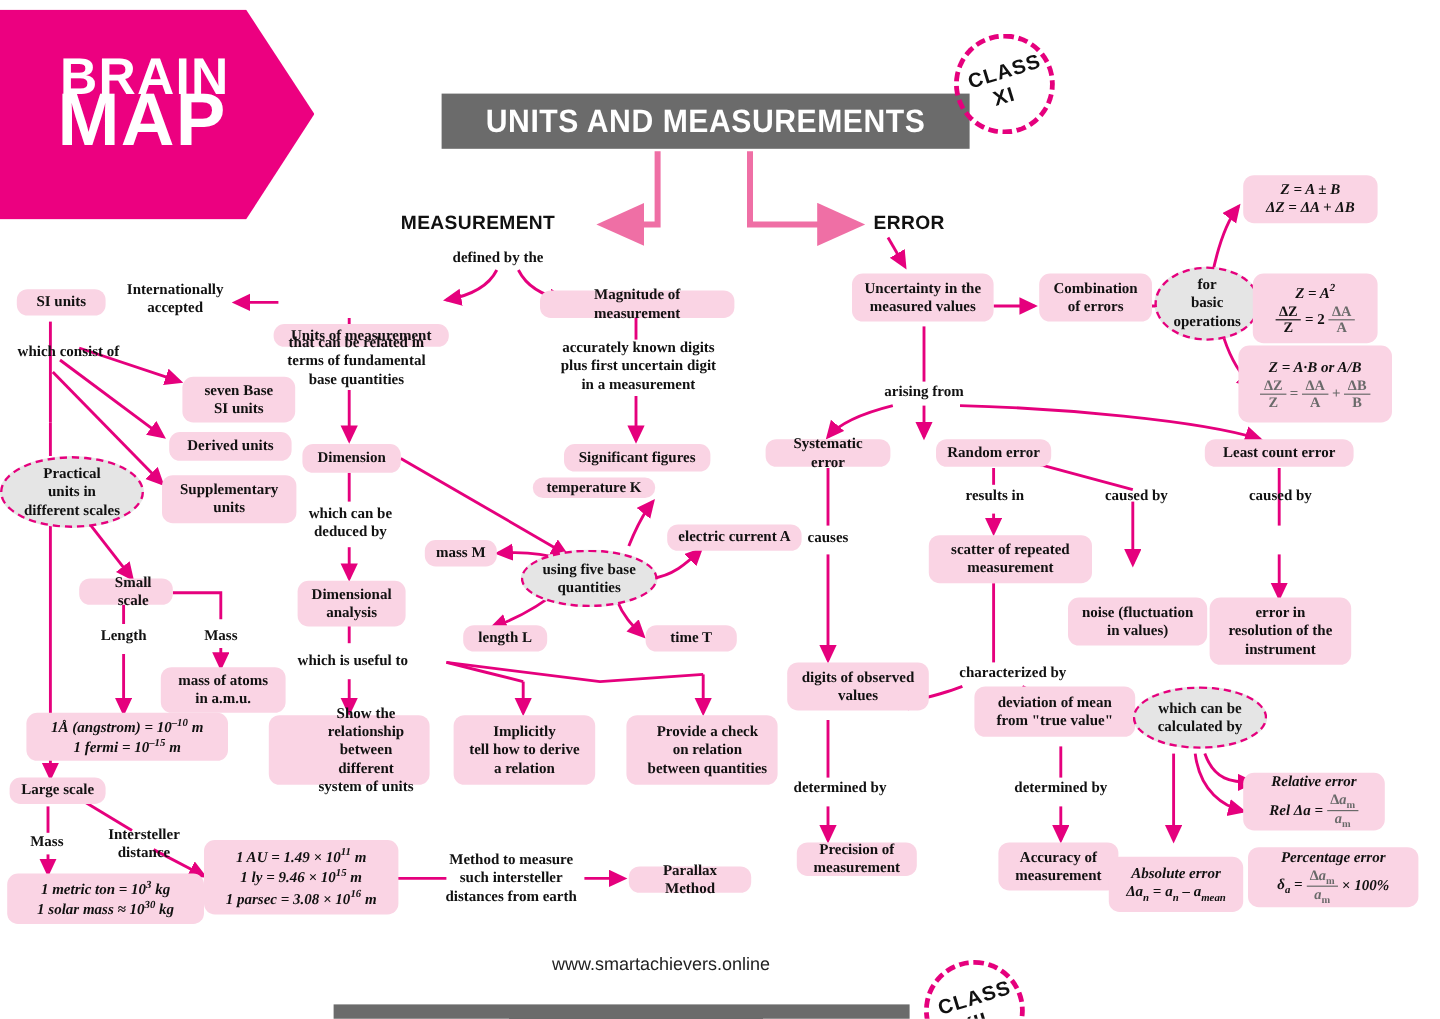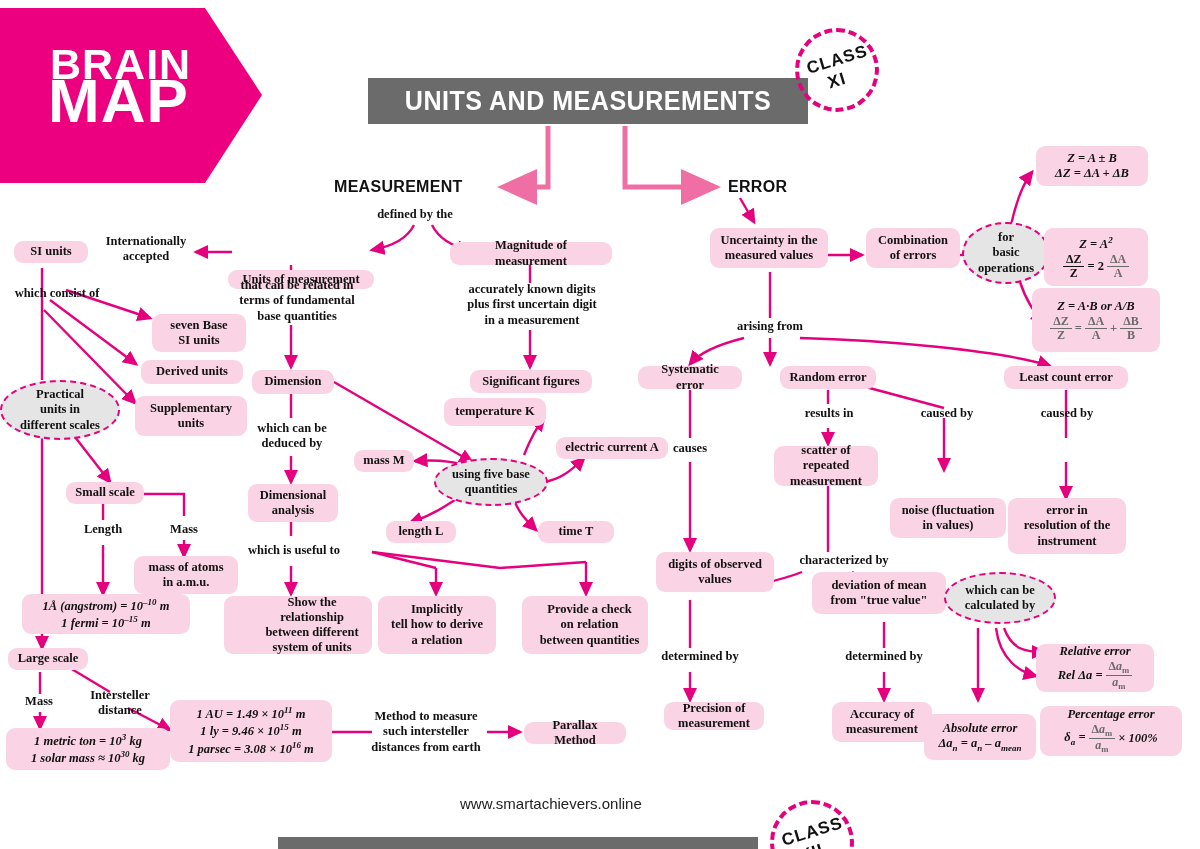--- a/index.html
+++ b/index.html
@@ -213,21 +213,21 @@
   <div class="node" style="left:152px;top:314px;width:94px;height:38px;white-space:pre-line;">seven Base
 SI units</div>
   <div class="node" style="left:141px;top:360px;width:102px;height:24px;">Derived units</div>
   <div class="node" style="left:135px;top:396px;width:112px;height:40px;white-space:pre-line;">Supplementary
 units</div>
 
   <div class="ellipse" style="left:0px;top:380px;width:120px;height:60px;white-space:pre-line;">Practical
 units in
 different scales</div>
 
-  <div class="node" style="left:66px;top:482px;width:78px;height:22px;">Small scale</div>
+  <div class="node" style="left:66px;top:482px;width:78px;height:22px;padding-left:20px;">Small scale</div>
   <div class="plain" style="left:78px;top:521px;width:50px;height:18px;">Length</div>
   <div class="plain" style="left:162px;top:521px;width:44px;height:18px;">Mass</div>
   <div class="node" style="left:134px;top:556px;width:104px;height:38px;white-space:pre-line;">mass of atoms
 in a.m.u.</div>
 
   <div class="node" style="left:22px;top:594px;width:168px;height:40px;">
     <div><span class="fml">1Å (angstrom) = 10<sup>–10</sup> m</span><br><span class="fml">1 fermi = 10<sup>–15</sup> m</span></div>
   </div>
 
   <div class="node" style="left:8px;top:648px;width:80px;height:22px;">Large scale</div>
@@ -251,42 +251,42 @@
   <div class="plain" style="left:222px;top:274px;width:150px;height:54px;white-space:pre-line;">that can be related in
 terms of fundamental
 base quantities</div>
   <div class="node" style="left:252px;top:370px;width:82px;height:24px;">Dimension</div>
   <div class="plain" style="left:240px;top:418px;width:104px;height:36px;white-space:pre-line;">which can be
 deduced by</div>
   <div class="node" style="left:248px;top:484px;width:90px;height:38px;white-space:pre-line;">Dimensional
 analysis</div>
   <div class="plain" style="left:234px;top:542px;width:120px;height:18px;">which is useful to</div>
 
-  <div class="node" style="left:224px;top:596px;width:148px;height:58px;white-space:pre-line;padding-left:36px;">Show the relationship
+  <div class="node" style="left:224px;top:596px;width:134px;height:58px;white-space:pre-line;padding-left:36px;">Show the relationship
 between different
 system of units</div>
   <div class="node" style="left:378px;top:596px;width:118px;height:58px;white-space:pre-line;">Implicitly
 tell how to derive
 a relation</div>
   <div class="node" style="left:522px;top:596px;width:126px;height:58px;white-space:pre-line;padding-left:17px;">Provide a check
 on relation
 between quantities</div>
 
   <div class="node" style="left:450px;top:242px;width:162px;height:23px;">Magnitude of measurement</div>
   <div class="plain" style="left:444px;top:278px;width:176px;height:54px;white-space:pre-line;">accurately known digits
 plus first uncertain digit
 in a measurement</div>
   <div class="node" style="left:470px;top:370px;width:122px;height:23px;">Significant figures</div>
 
   <div class="ellipse" style="left:434px;top:458px;width:114px;height:48px;white-space:pre-line;">using five base
 quantities</div>
   <div class="node" style="left:354px;top:450px;width:60px;height:22px;">mass M</div>
   <div class="node" style="left:386px;top:521px;width:70px;height:22px;">length L</div>
   <div class="node" style="left:538px;top:521px;width:76px;height:22px;">time T</div>
-  <div class="node" style="left:444px;top:398px;width:102px;height:28px;">temperature K</div>
+  <div class="node" style="left:444px;top:398px;width:102px;height:17px;">temperature K</div>
   <div class="node" style="left:556px;top:437px;width:112px;height:22px;">electric current A</div>
 
   <div class="node" style="left:710px;top:228px;width:118px;height:40px;white-space:pre-line;">Uncertainty in the
 measured values</div>
   <div class="node" style="left:866px;top:228px;width:94px;height:40px;white-space:pre-line;">Combination
 of errors</div>
   <div class="ellipse" style="left:962px;top:222px;width:88px;height:62px;white-space:pre-line;">for
 basic
 operations</div>
 
@@ -337,21 +337,21 @@
 
   <div class="node" style="left:638px;top:366px;width:104px;height:23px;">Systematic error</div>
   <div class="node" style="left:780px;top:366px;width:96px;height:23px;">Random error</div>
   <div class="node" style="left:1004px;top:366px;width:124px;height:23px;">Least count error</div>
 
   <div class="plain" style="left:660px;top:440px;width:60px;height:18px;">causes</div>
   <div class="plain" style="left:796px;top:405px;width:66px;height:18px;">results in</div>
   <div class="plain" style="left:912px;top:405px;width:70px;height:18px;">caused by</div>
   <div class="plain" style="left:1032px;top:405px;width:70px;height:18px;">caused by</div>
 
-  <div class="node" style="left:774px;top:446px;width:104px;height:40px;white-space:pre-line;">scatter of repeated
+  <div class="node" style="left:774px;top:446px;width:136px;height:40px;white-space:pre-line;">scatter of repeated
 measurement</div>
   <div class="node" style="left:890px;top:498px;width:116px;height:40px;white-space:pre-line;">noise (fluctuation
 in values)</div>
   <div class="node" style="left:1008px;top:498px;width:118px;height:56px;white-space:pre-line;">error in
 resolution of the
 instrument</div>
 
   <div class="plain" style="left:786px;top:552px;width:116px;height:18px;">characterized by</div>
   <div class="node" style="left:656px;top:552px;width:118px;height:40px;white-space:pre-line;">digits of observed
 values</div>

